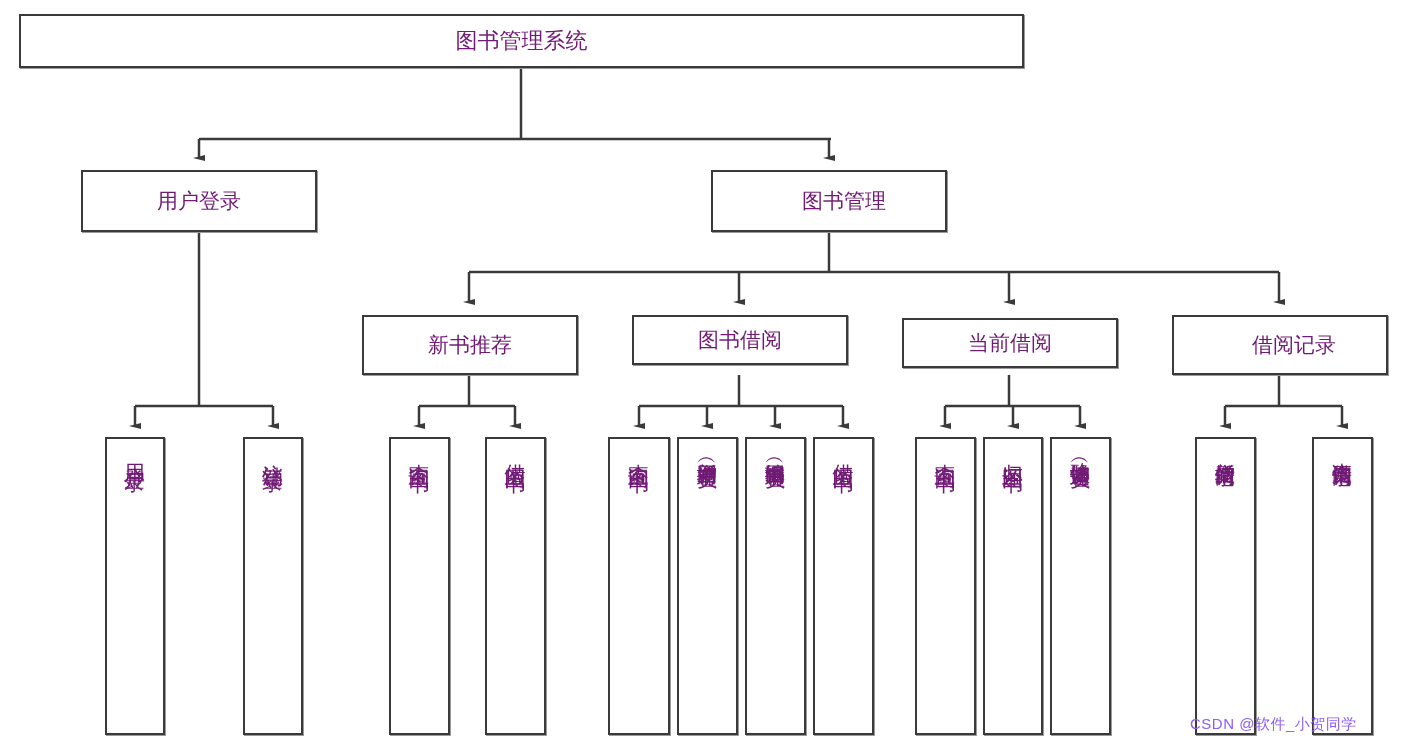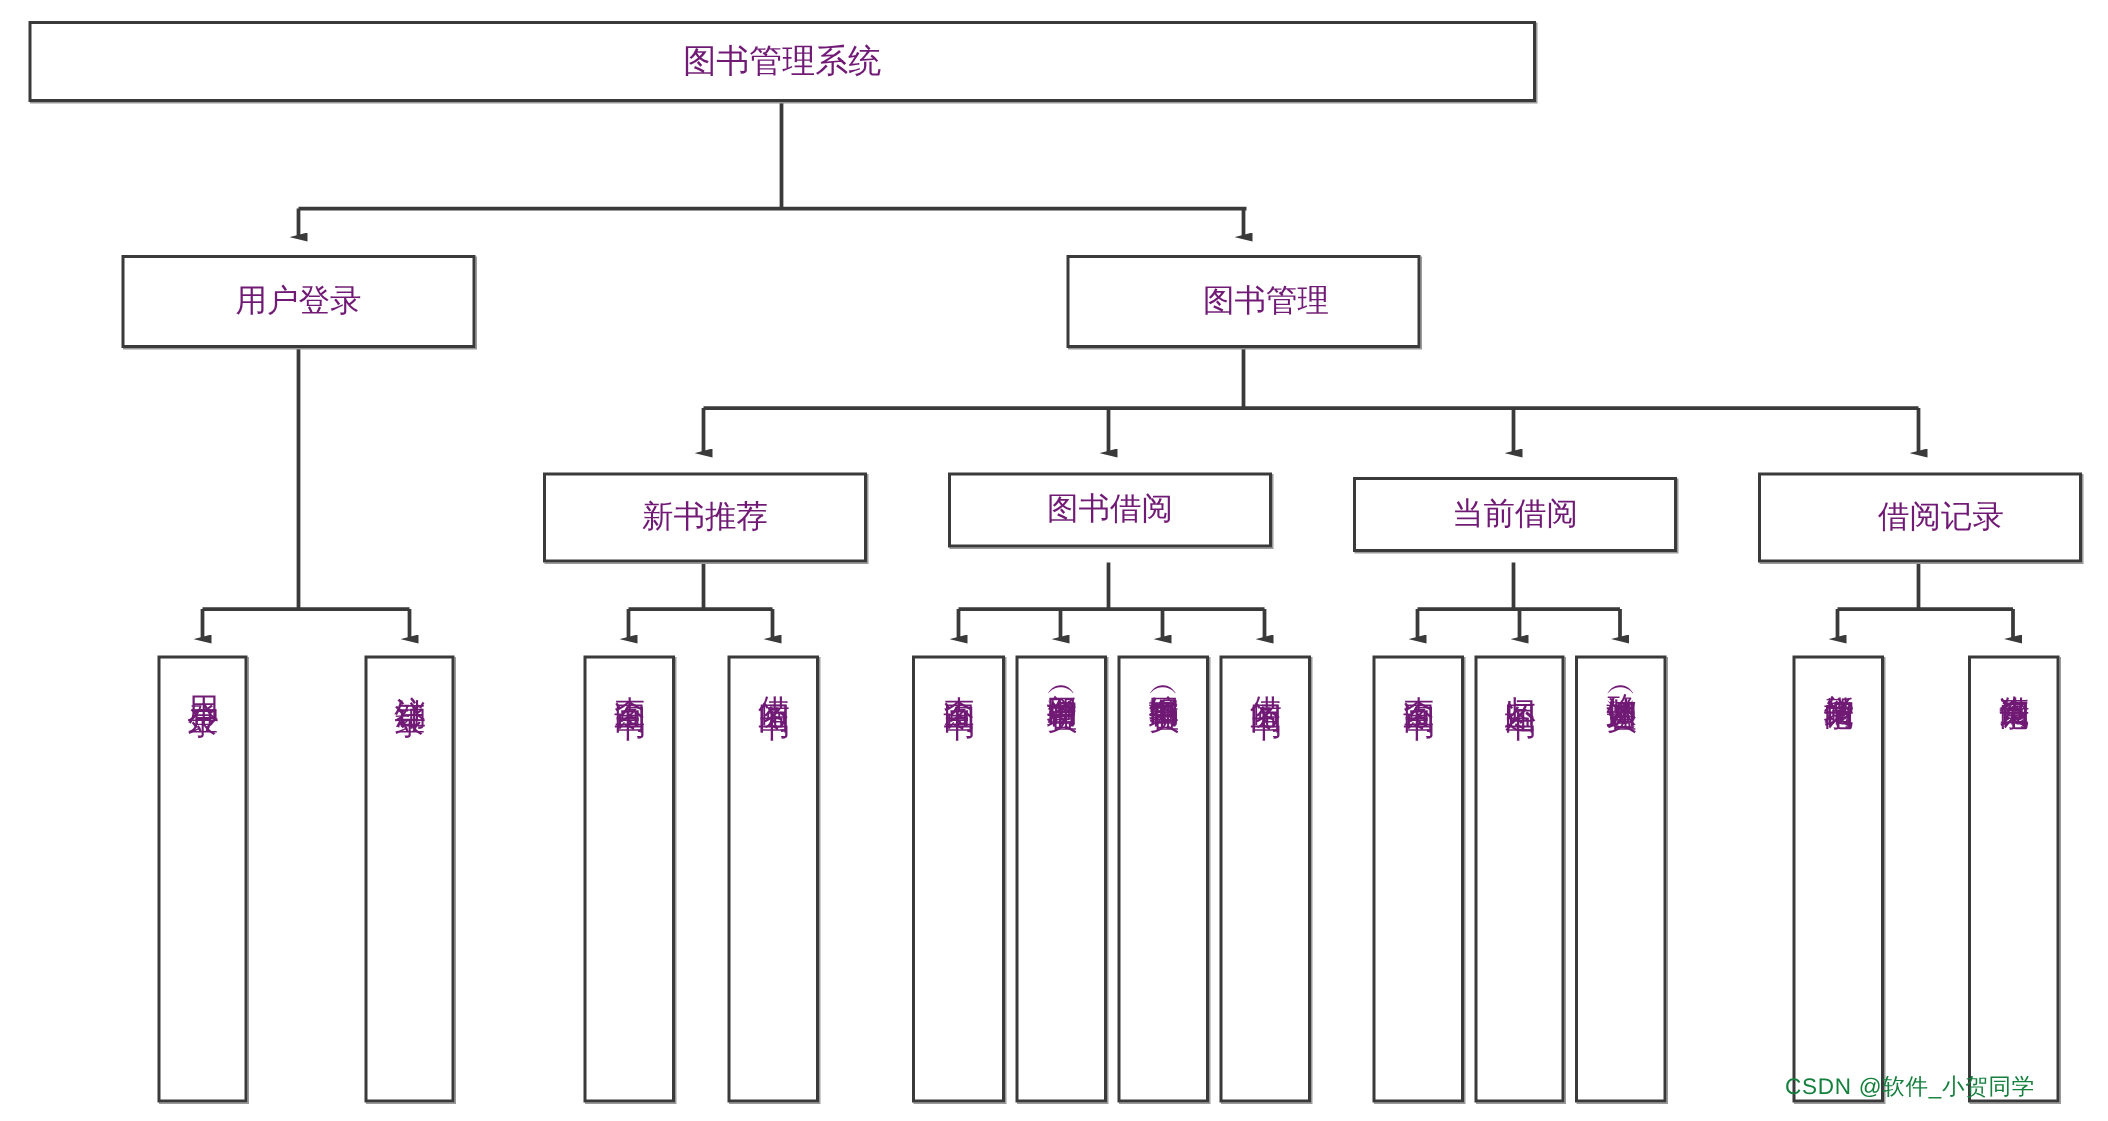--- a/index.html
+++ b/index.html
@@ -60,21 +60,21 @@
     line-height: 1;
     white-space: nowrap;
   }
   .node.vert.tall-text .label {
     font-size: 20px;
     letter-spacing: 1px;
   }
   .watermark {
     position: absolute;
     font-size: 15px;
-    color: #15803d;
+    color: #8b5cf6;
     white-space: nowrap;
     letter-spacing: 0.5px;
   }
 </style>
 </head>
 <body>
 
 <div id="canvas">
 
   <svg class="edges" viewBox="0 0 1405 747">

